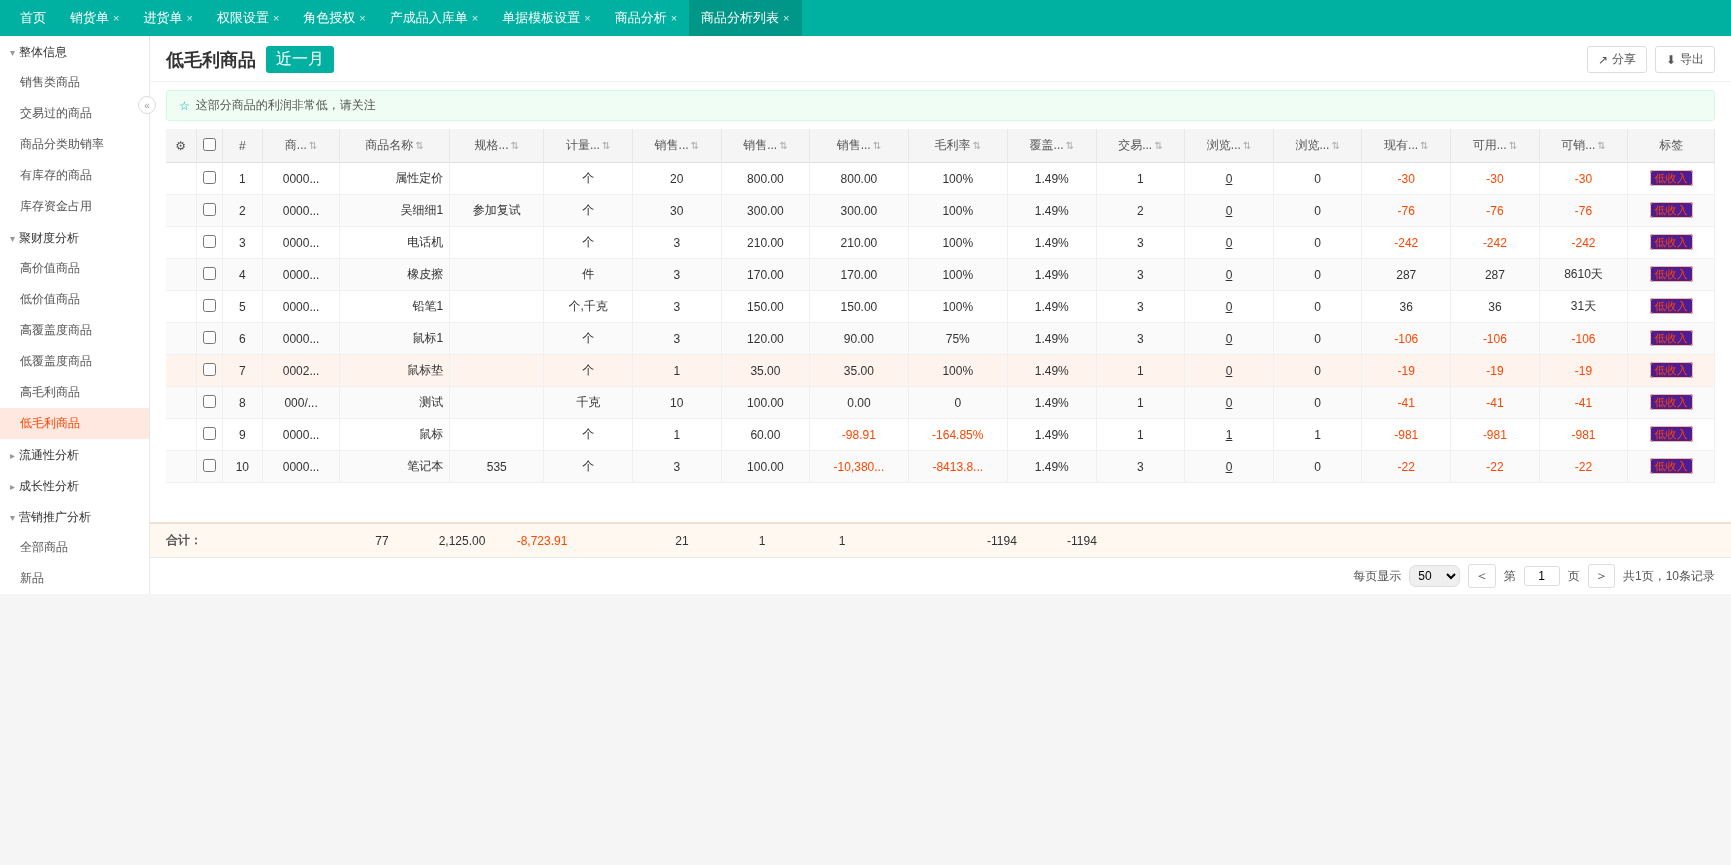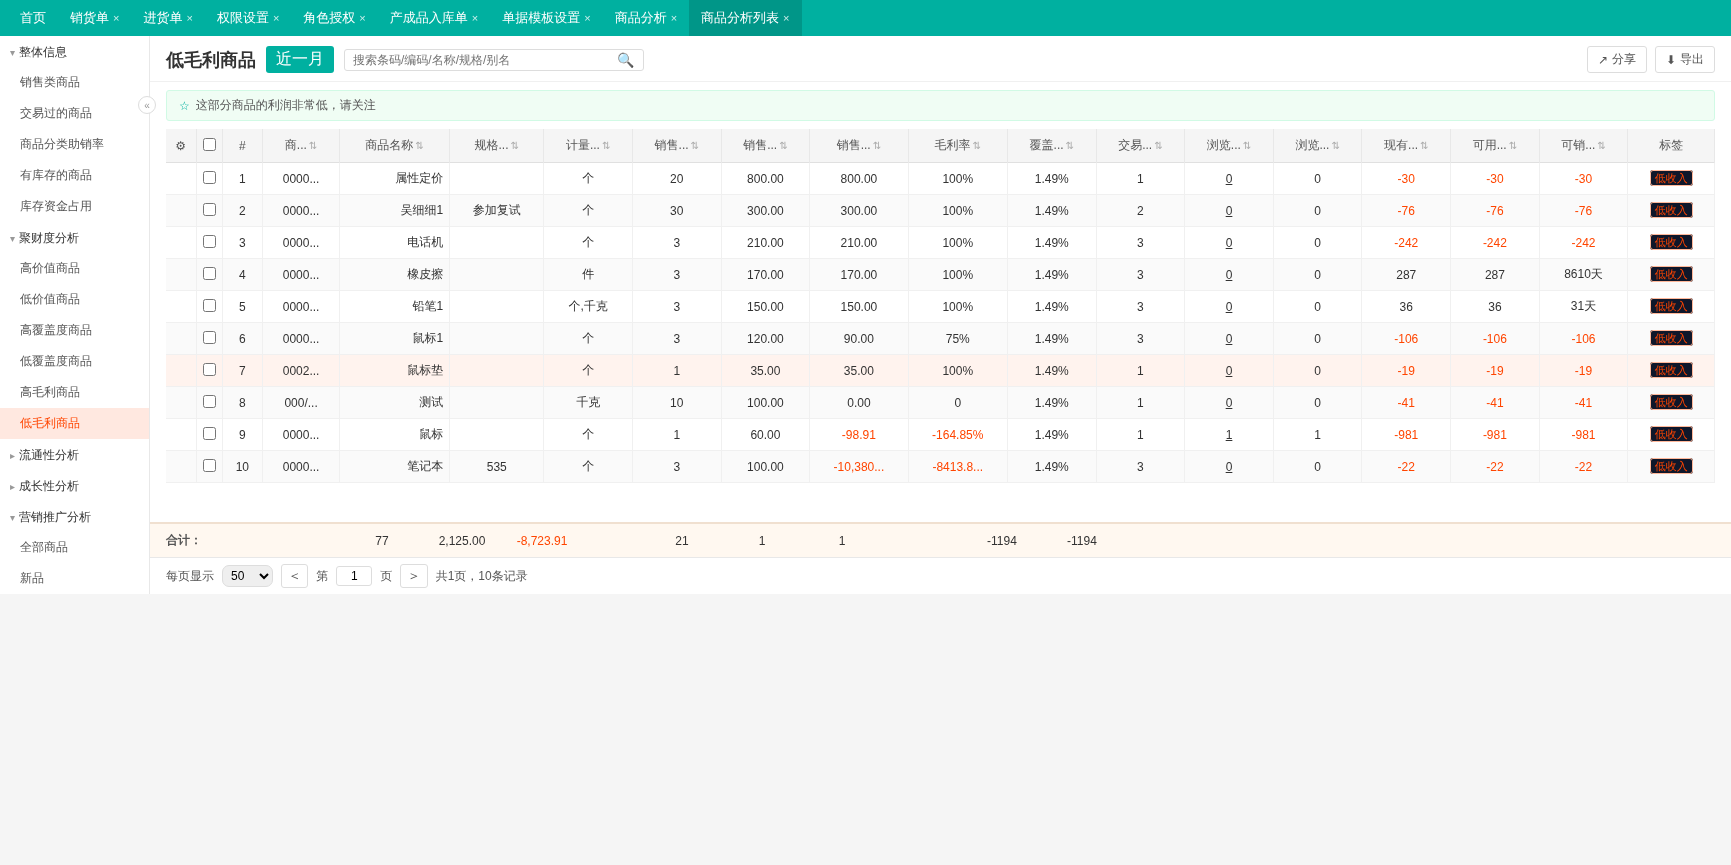--- a/index.html
+++ b/index.html
@@ -180,21 +180,21 @@
       padding: 7px 6px;
       text-align: center;
       color: #333;
       border-right: 1px solid #f0f0f0;
       white-space: nowrap;
     }
     tbody td.left { text-align: right; }
     .red-text { color: #ff4500; }
     .underline { text-decoration: underline; color: #333; }
     .tag-badge {
-      background: #0f172a;
+      background: #4c1d95;
       color: #ff4500;
       border: 1px solid #ffb89a;
       border-radius: 3px;
       padding: 1px 4px;
       font-size: 11px;
     }
     .checkbox-col { width: 24px; }
     .settings-col { width: 30px; }
 
     
@@ -214,20 +214,21 @@
     }
     .footer-cell.red { color: #ff4500; }
 
     
     .pagination-bar {
       background: #fff;
       border-top: 1px solid #e8e8e8;
       padding: 6px 16px;
       display: flex;
       align-items: center;
+      justify-content: flex-end;
       gap: 8px;
       font-size: 12px;
       color: #555;
     }
     .page-size-select {
       border: 1px solid #ddd;
       border-radius: 7px;
       padding: 2px 4px;
       font-size: 12px;
     }
@@ -307,24 +308,20 @@
       <div class="sidebar-item">全部商品</div>
       <div class="sidebar-item">新品</div>
     </aside>
 
   <div class="sidebar-collapse-btn">«</div>
 
   <div class="content">
     <div class="content-header">
       <span class="page-title">低毛利商品</span>
       <button class="time-filter-btn">近一月</button>
-      <div class="search-box">
-        <input type="text" placeholder="搜索条码/编码/名称/规格/别名" style="">
-        <span class="search-icon">🔍</span>
-      </div>
       <div class="header-actions">
         <button class="action-btn">
           <span>↗</span>
           <span>分享</span>
         </button>
         <button class="action-btn">
           <span>⬇</span>
           <span>导出</span>
         </button>
       </div>

